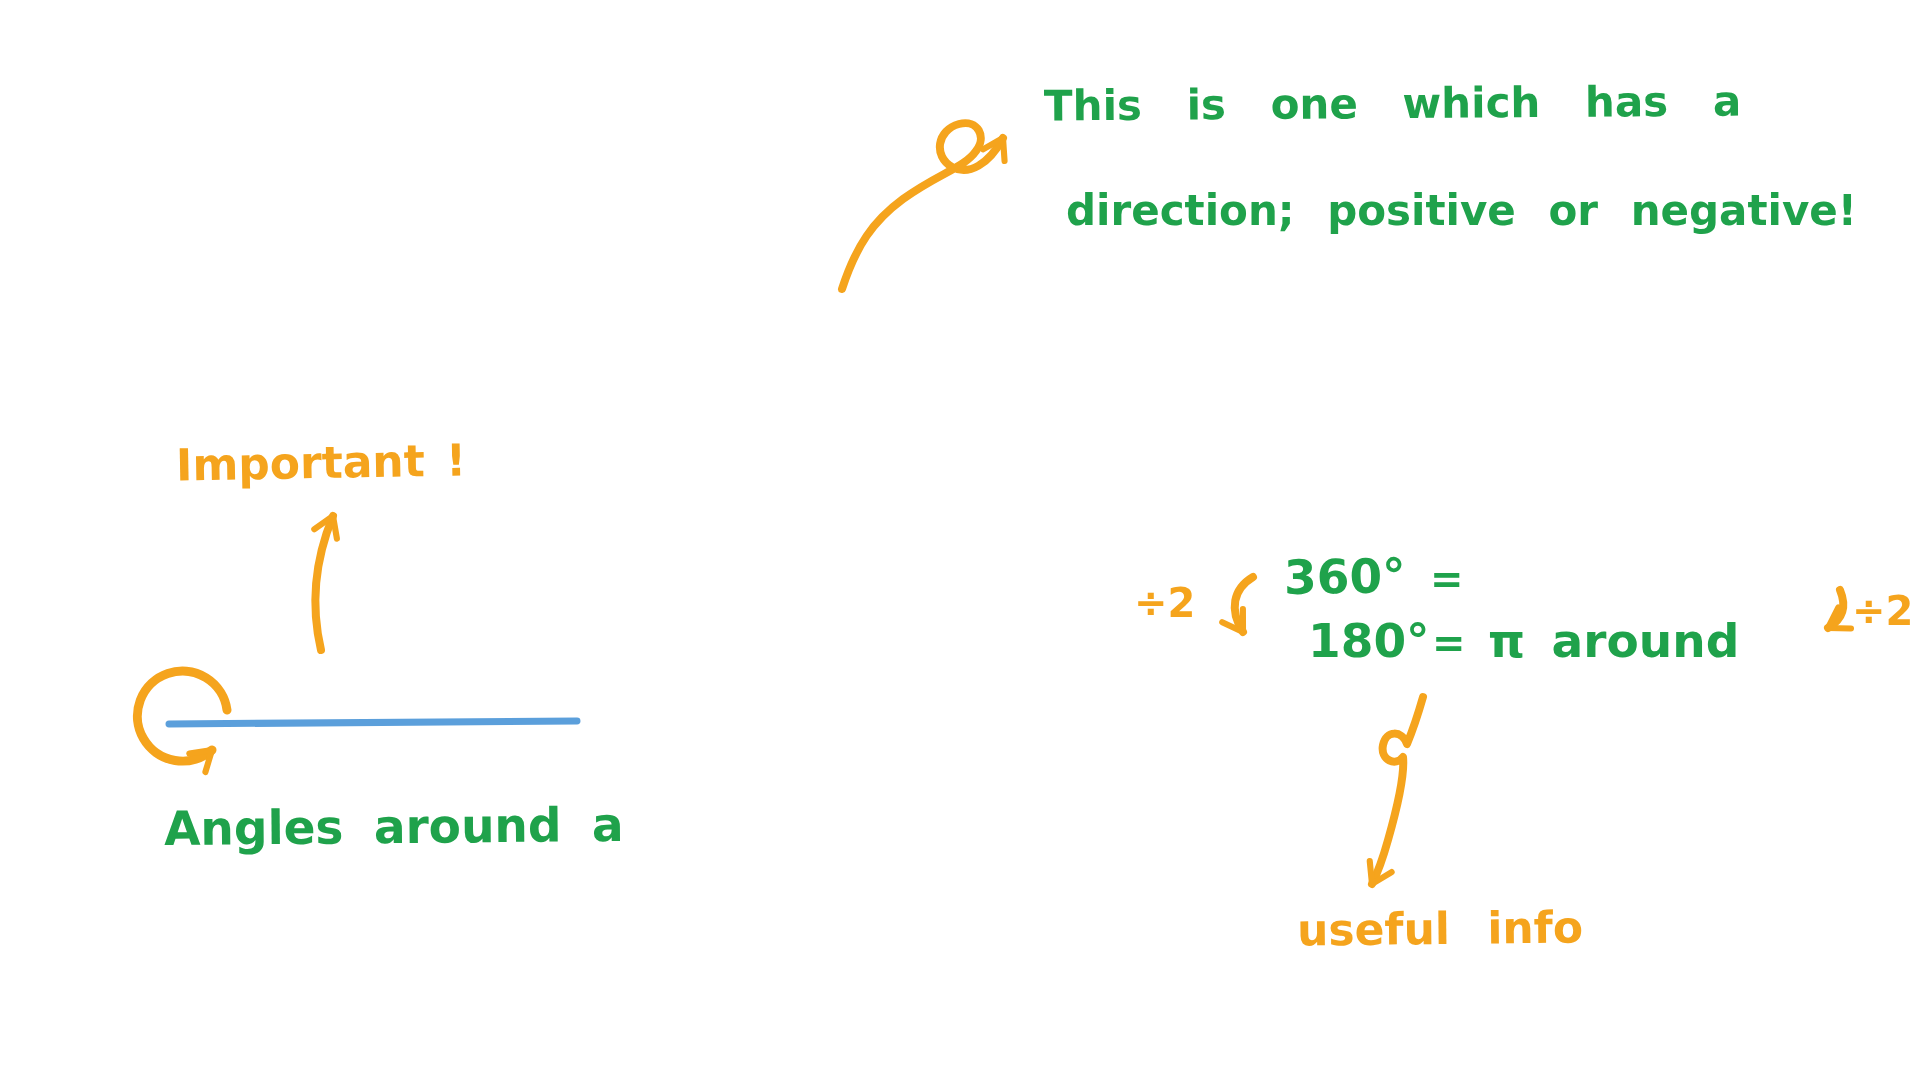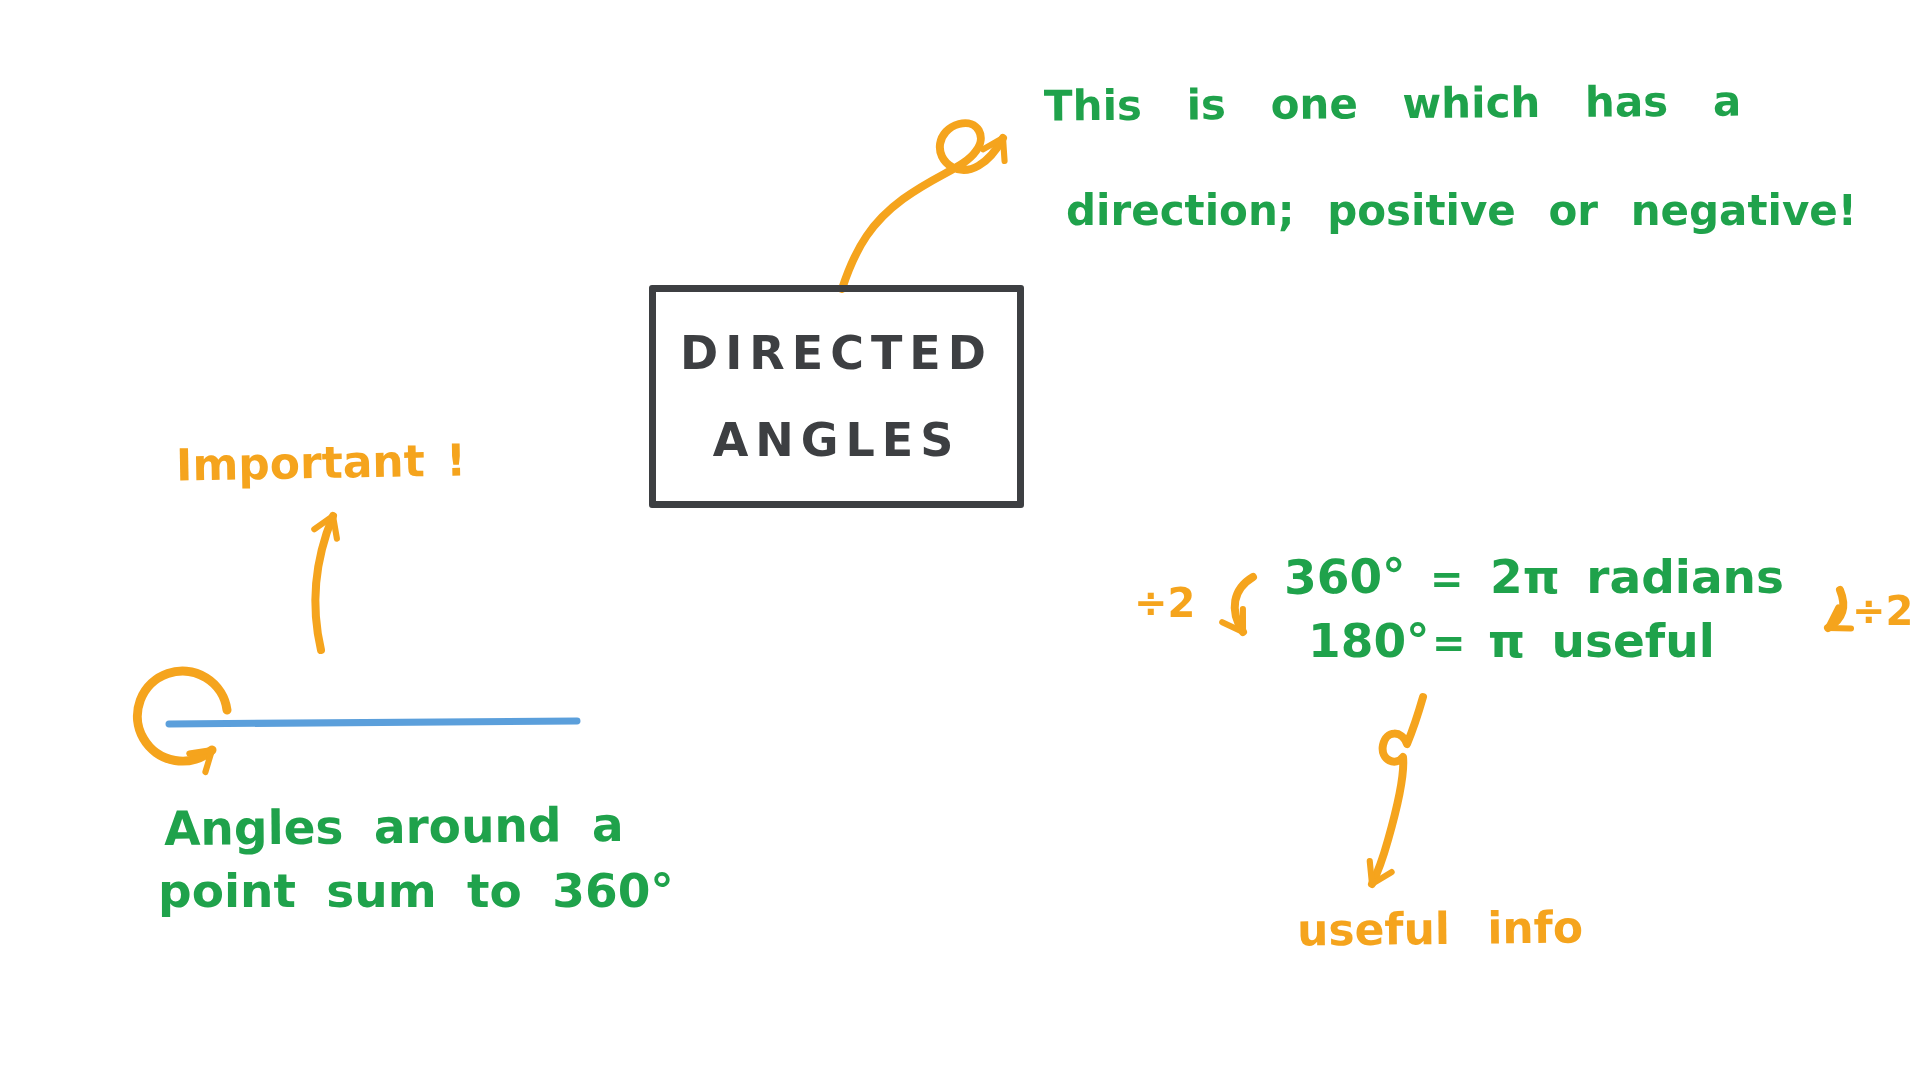--- a/index.html
+++ b/index.html
@@ -75,37 +75,31 @@
     <path class="orange-stroke" stroke-width="8" marker-end="url(#ah)" d="M 1840 590 C 1847 607, 1843 619, 1828 628"></path>
 
     <path class="orange-stroke" stroke-width="8" marker-end="url(#ah)" d="M 1423 697 C 1417 718, 1412 732, 1407 744
              C 1402 730, 1386 730, 1383 745 C 1380 760, 1396 767, 1403 757
              C 1405 776, 1396 812, 1388 840 C 1383 858, 1378 872, 1372 884"></path>
   </svg>
 
   <div class="txt green-txt anno1">This is one which has a</div>
   <div class="txt green-txt anno2">direction; positive or negative!</div>
 
-  <div class="title-box">
-    <span class="title-line ink-txt">DIRECTED</span>
-    <span class="title-line ink-txt">ANGLES</span>
-  </div>
 
   <div class="txt orange-txt important">Important !</div>
 
   <div class="txt green-txt note1">Angles around a</div>
-  <div class="txt green-txt note2">point sum to 360°</div>
 
   <div class="txt orange-txt div-left">÷2</div>
 
   <div class="txt green-txt eq eq-deg1">360°</div>
   <div class="txt green-txt eq-sign1">=</div>
-  <div class="txt green-txt eq eq-rad1">2π radians</div>
 
   <div class="txt green-txt eq eq-deg2">180°</div>
   <div class="txt green-txt eq-sign2">=</div>
-  <div class="txt green-txt eq eq-rad2">π useful</div>
+  <div class="txt green-txt eq eq-rad2">π around</div>
 
   <div class="txt orange-txt div-right">÷2</div>
 
   <div class="txt orange-txt useful">useful info</div>
 
 </div>
 
 </body></html>

